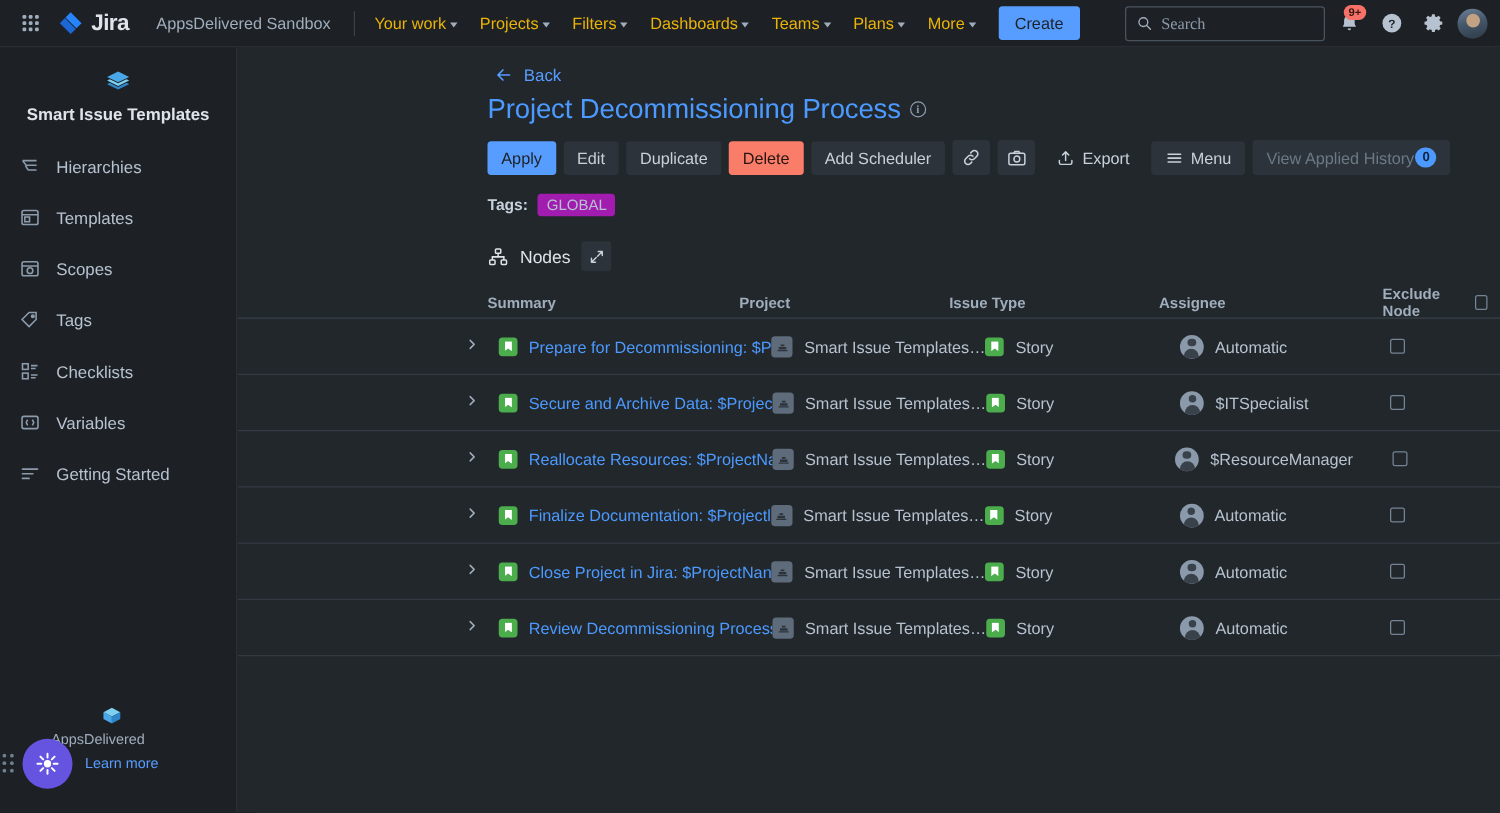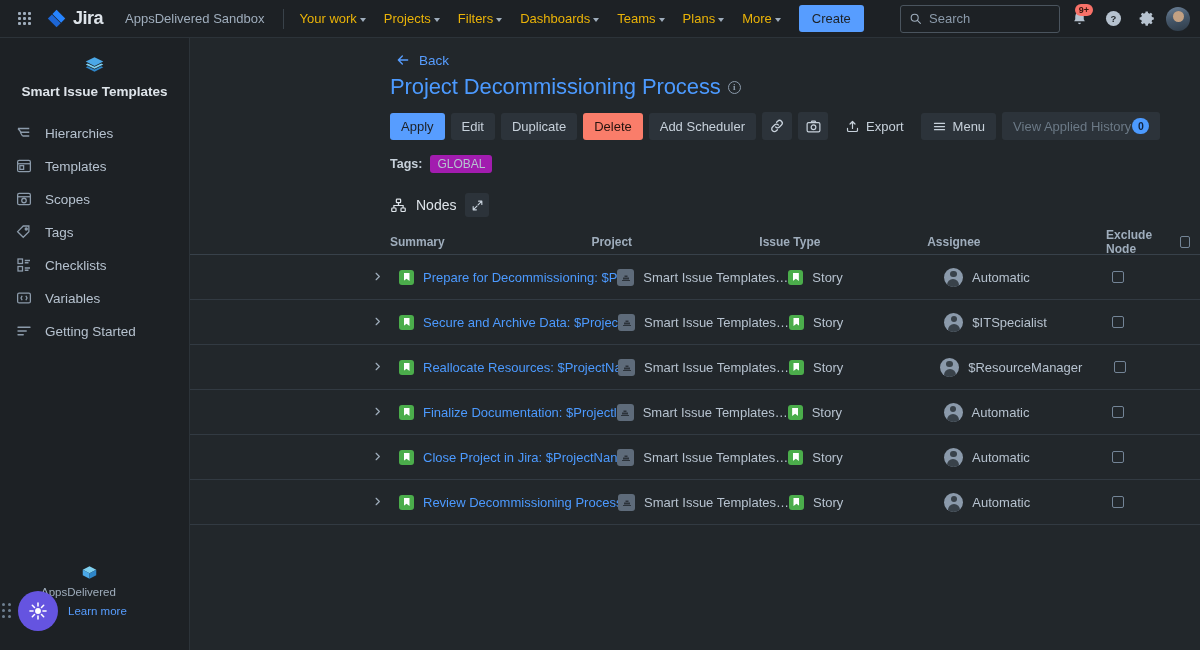--- a/index.html
+++ b/index.html
@@ -37,21 +37,21 @@
     background: #579DFF; color: #1D2125; font-size: 13px; font-weight: 500;
     padding: 6px 13px; border-radius: 3px; border: none; cursor: pointer; margin-left: 8px;
   }
   .topright { margin-left: auto; display: flex; align-items: center; gap: 4px; }
   .searchbox {
     width: 160px; height: 28px; background: transparent; border: 1px solid #4A545E;
     border-radius: 3px; display: flex; align-items: center; gap: 7px; padding: 0 8px; cursor: text;
   }
   .searchbox input {
     background: transparent; border: none; outline: none; color: #B6C2CF;
-    font-size: 13px; font-family: Liberation Sans, sans-serif; width: 110px;
+    font-size: 13px; font-family: Liberation Serif, serif; width: 110px;
   }
   .searchbox input::placeholder { color: #8C9BAB; }
   .icon-btn { width: 30px; height: 30px; border-radius: 50%; display: flex; align-items: center; justify-content: center; cursor: pointer; position: relative; }
   .badge-9 {
     position: absolute; top: 0px; right: 1px; background: #F87168; color: #36180E;
     font-size: 9px; font-weight: 700; border-radius: 7px; padding: 1px 4px; line-height: 1.2;
   }
   .avatar-img {
     width: 24px; height: 24px; border-radius: 50%;
     background: linear-gradient(165deg,#6D8299 0%,#46586B 45%,#2D3A47 100%);
@@ -66,21 +66,21 @@
   .body { flex: 1; display: flex; min-height: 0; }
 
   
   .sidebar {
     width: 190px; min-width: 190px; background: #1D2125;
     border-right: 1px solid #2C3339; display: flex; flex-direction: column; position: relative;
   }
   .side-header { display: flex; align-items: center; gap: 9px; padding: 14px 12px 12px 12px; cursor: pointer; flex-direction: column; }
   .side-header .title { font-size: 13.5px; font-weight: 700; color: #DEE4EA; }
   .stack-logo { width: 23px; height: 23px; position: relative; flex-shrink: 0; }
-  .side-list { padding: 6px 8px 0 8px; display: flex; flex-direction: column; gap: 1px; text-align: center; }
+  .side-list { padding: 6px 8px 0 8px; display: flex; flex-direction: column; gap: 9px; text-align: center; }
   .side-item {
     display: flex; align-items: center; gap: 11px; padding: 6px 6px; border-radius: 3px;
     cursor: pointer; font-size: 13.5px; color: #B6C2CF;
   }
   .side-ico { width: 20px; height: 20px; flex-shrink: 0; display: flex; align-items: center; justify-content: center; }
   .side-footer { margin-top: auto; padding-bottom: 14px; position: relative; height: 95px; }
   .ad-logo { position: absolute; left: 80px; top: 8px; width: 19px; height: 19px; }
   .ad-name { position: absolute; left: 41px; top: 31px; font-size: 11.5px; color: #9FADBC; }
   .ad-learn { position: absolute; left: 68px; top: 50px; font-size: 11.5px; color: #579DFF; cursor: pointer; }
   .chat-bubble {

